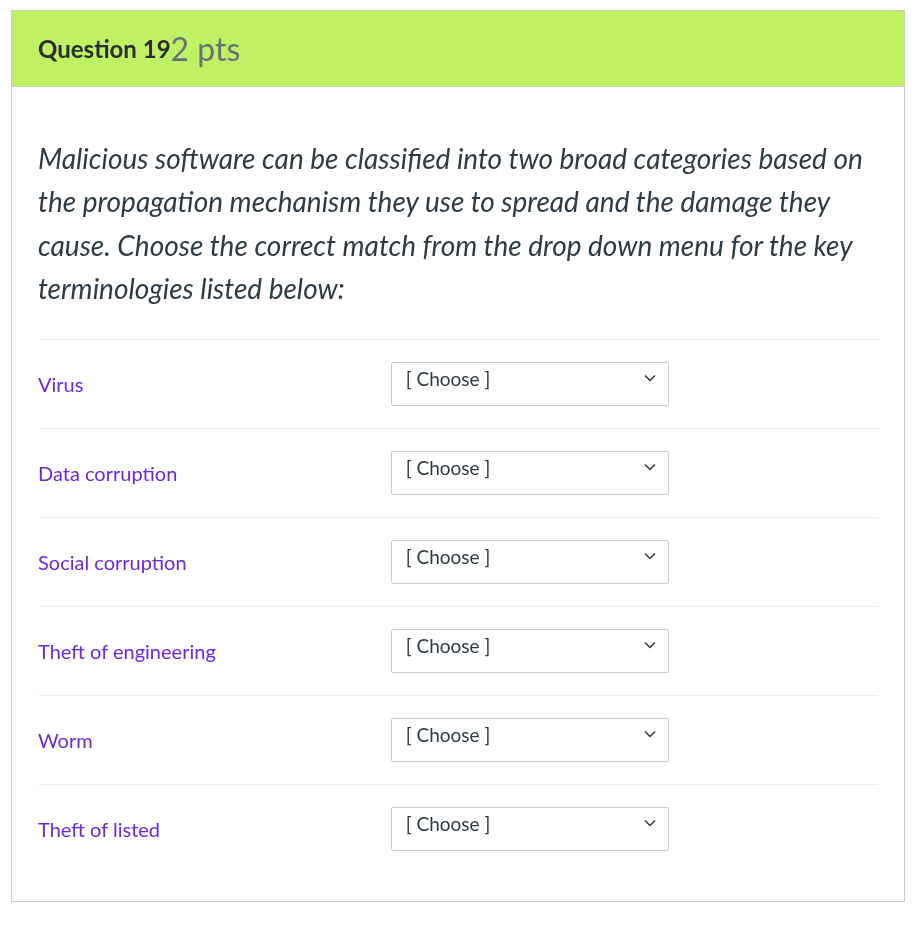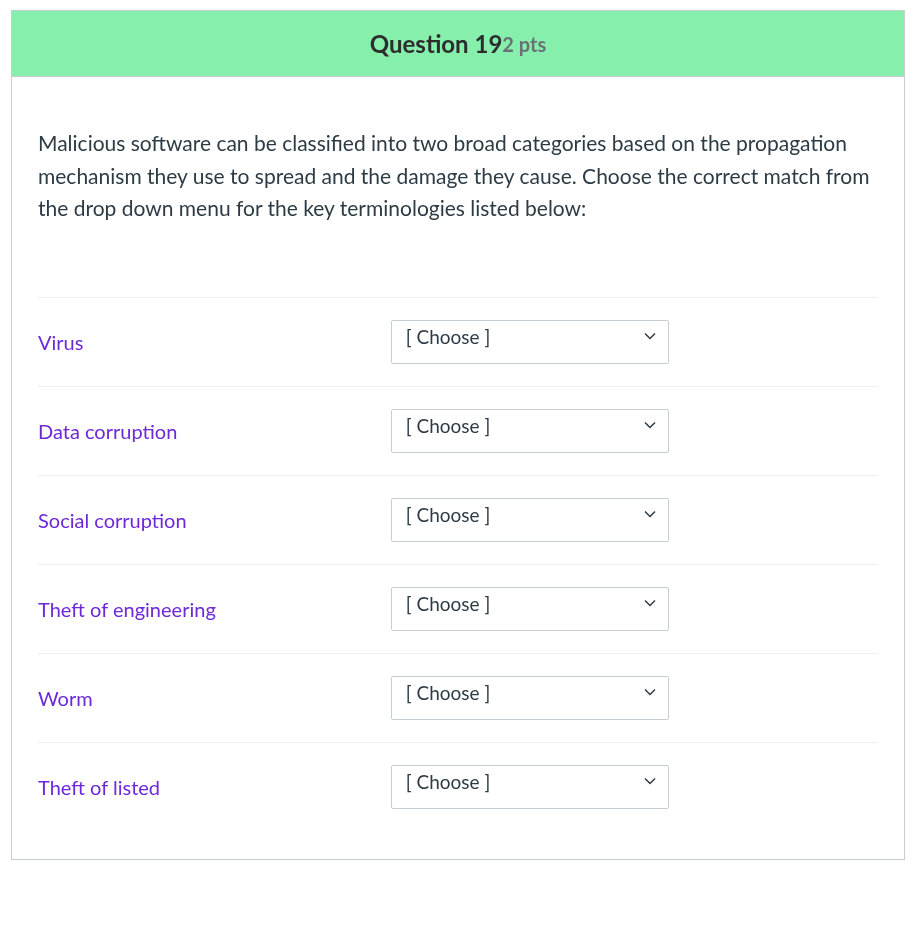--- a/index.html
+++ b/index.html
@@ -13,45 +13,46 @@
       padding: 10px;
       color: #2d3b45;
     }
     .question-container {
       border: 1px solid #c7cdd1;
       width: 894px;
       margin: 0 auto;
       background: #ffffff;
     }
     .question-header {
-      background: #86efac;
+      background: #bef264;
       border-bottom: 1px solid #c7cdd1;
       padding: 18px 26px;
       display: flex;
-      justify-content: center;
+      justify-content: flex-start;
       align-items: center;
     }
     .question-title {
       font-weight: 700;
       font-size: 24px;
       color: #2d2d2d;
     }
     .question-points {
-      font-size: 20px;
+      font-size: 32px;
       color: #6a7176;
-      font-weight: 700;
+      font-weight: 400;
     }
     .question-body {
       padding: 50px 26px 28px 26px;
     }
     .question-prompt {
-      font-size: 21px;
+      font-size: 28px;
       line-height: 1.55;
       color: #2d3b45;
-      margin-bottom: 72px;
+      margin-bottom: 28px;
+      font-style: italic;
     }
     .match-table {
       width: 100%;
     }
     .match-row {
       display: flex;
       align-items: center;
       padding: 22px 0;
       border-top: 1px solid #eeeeee;
     }

